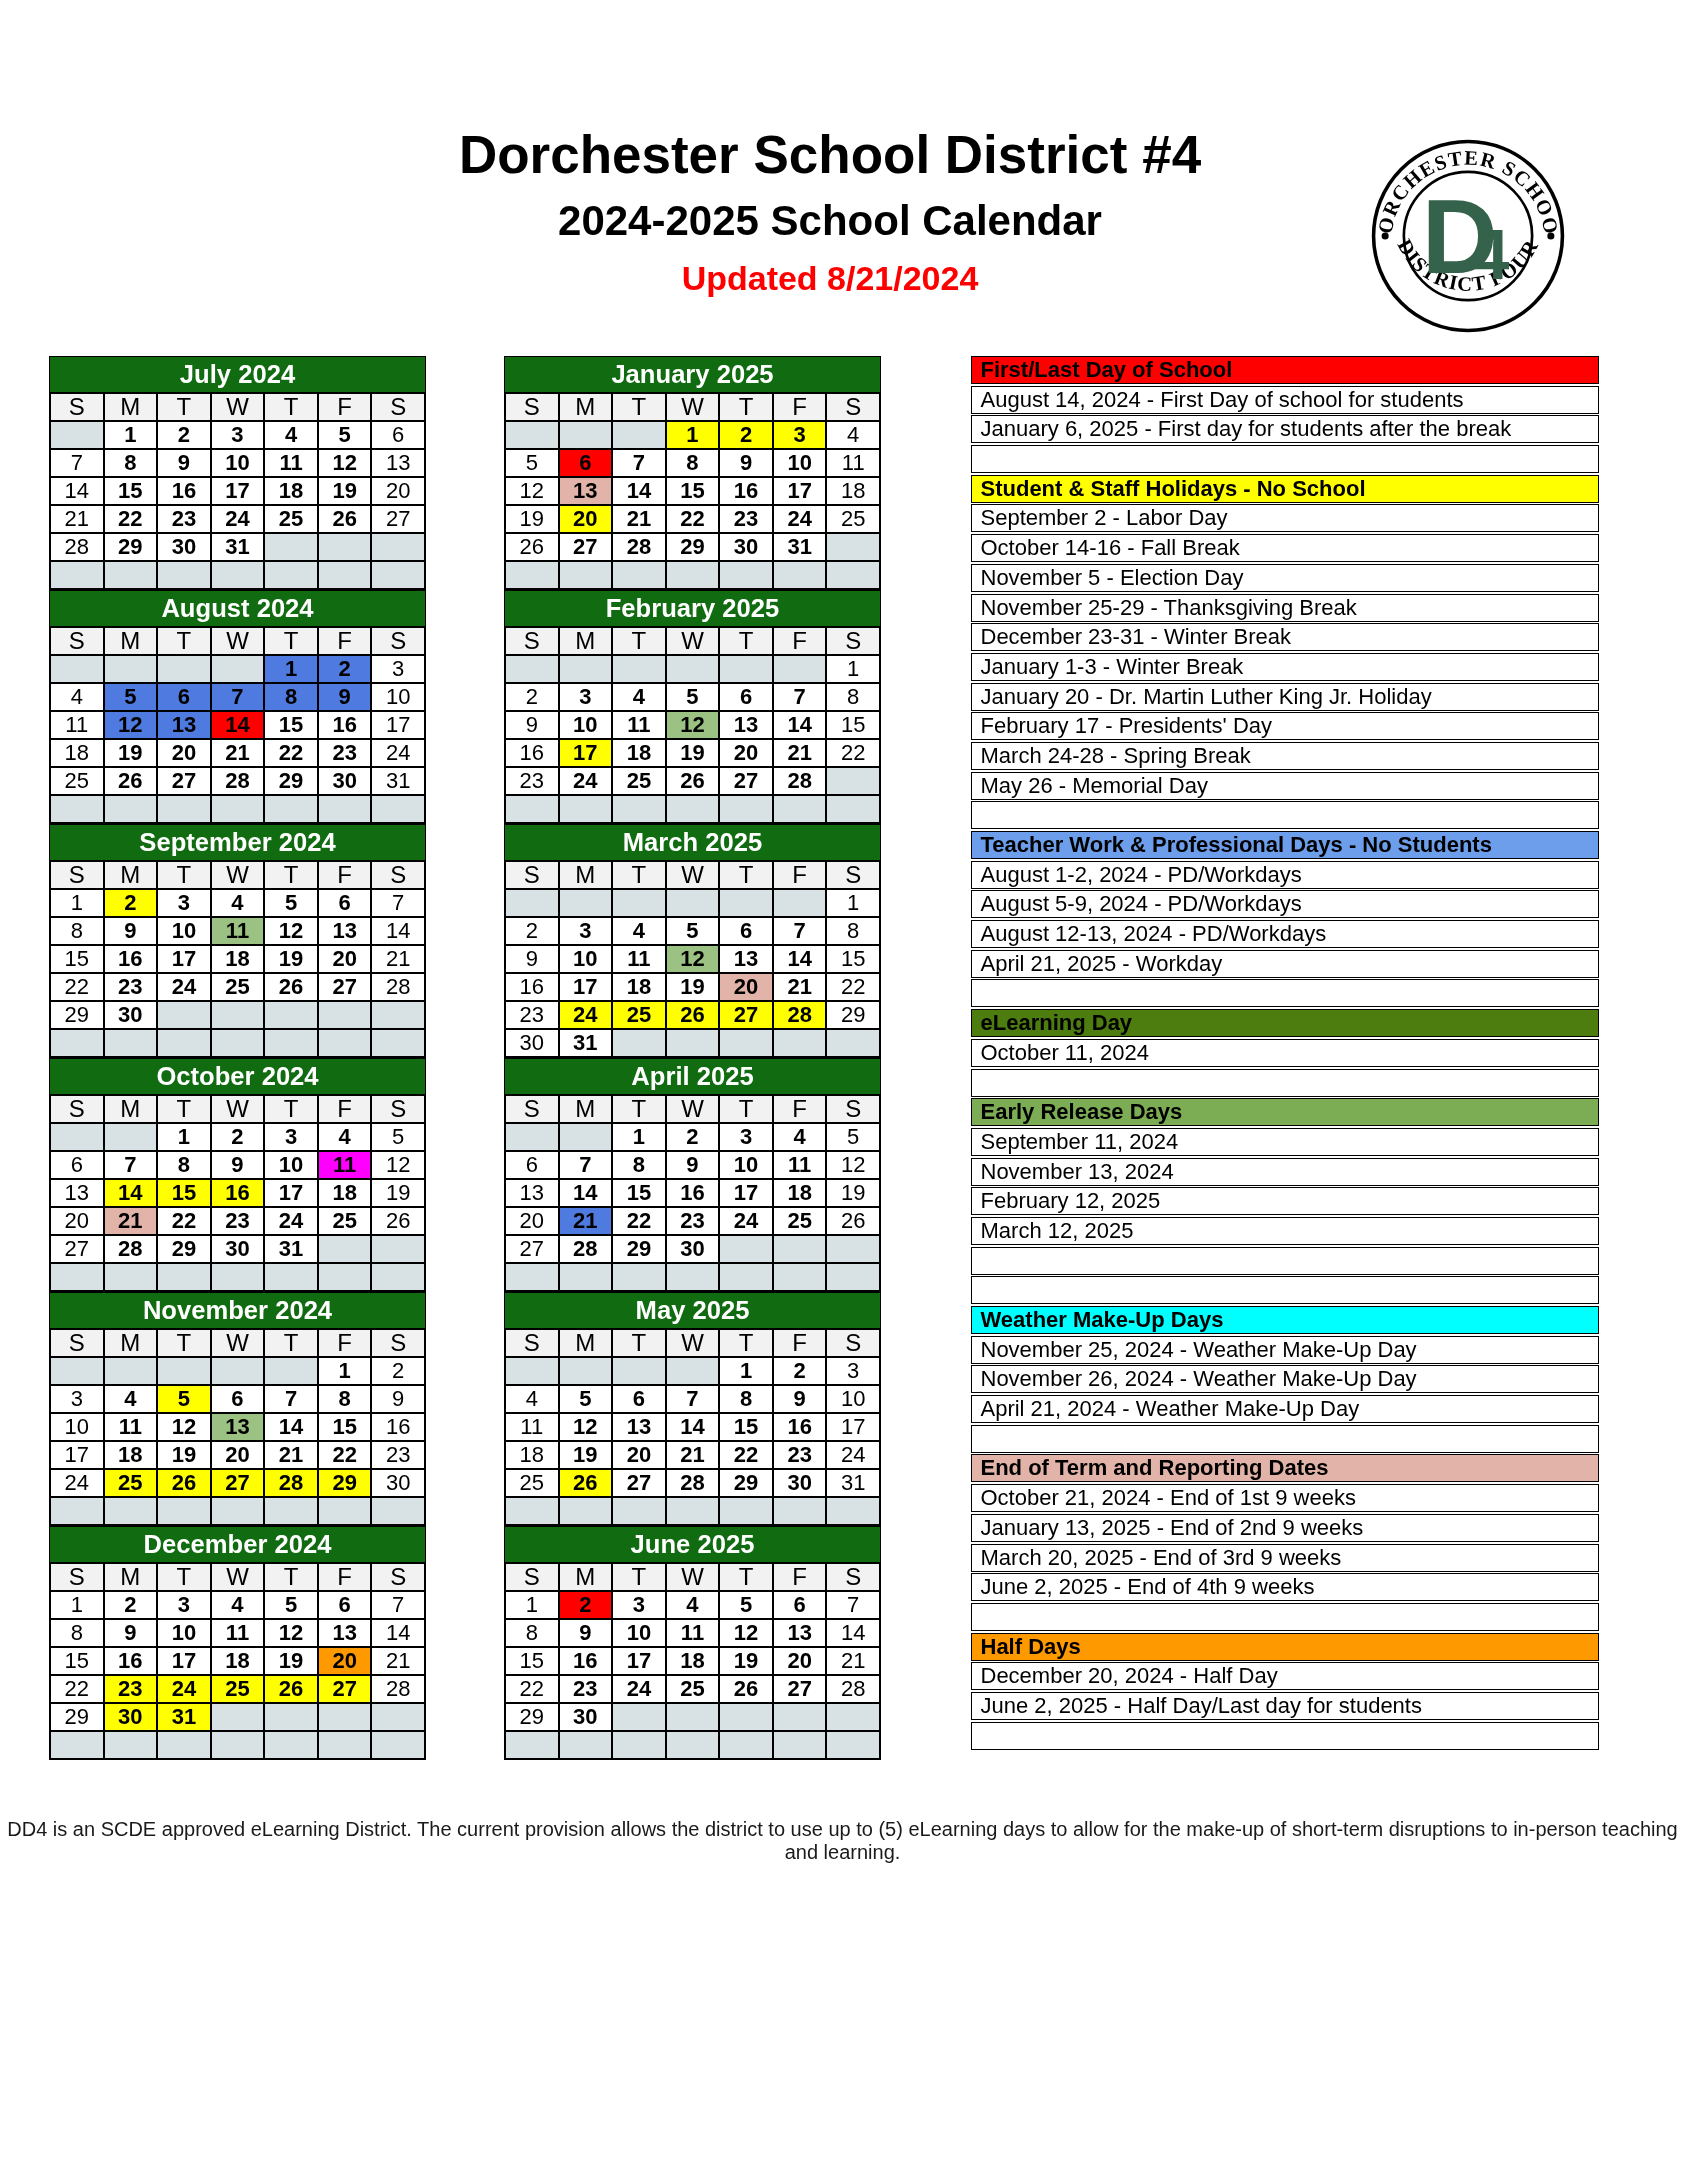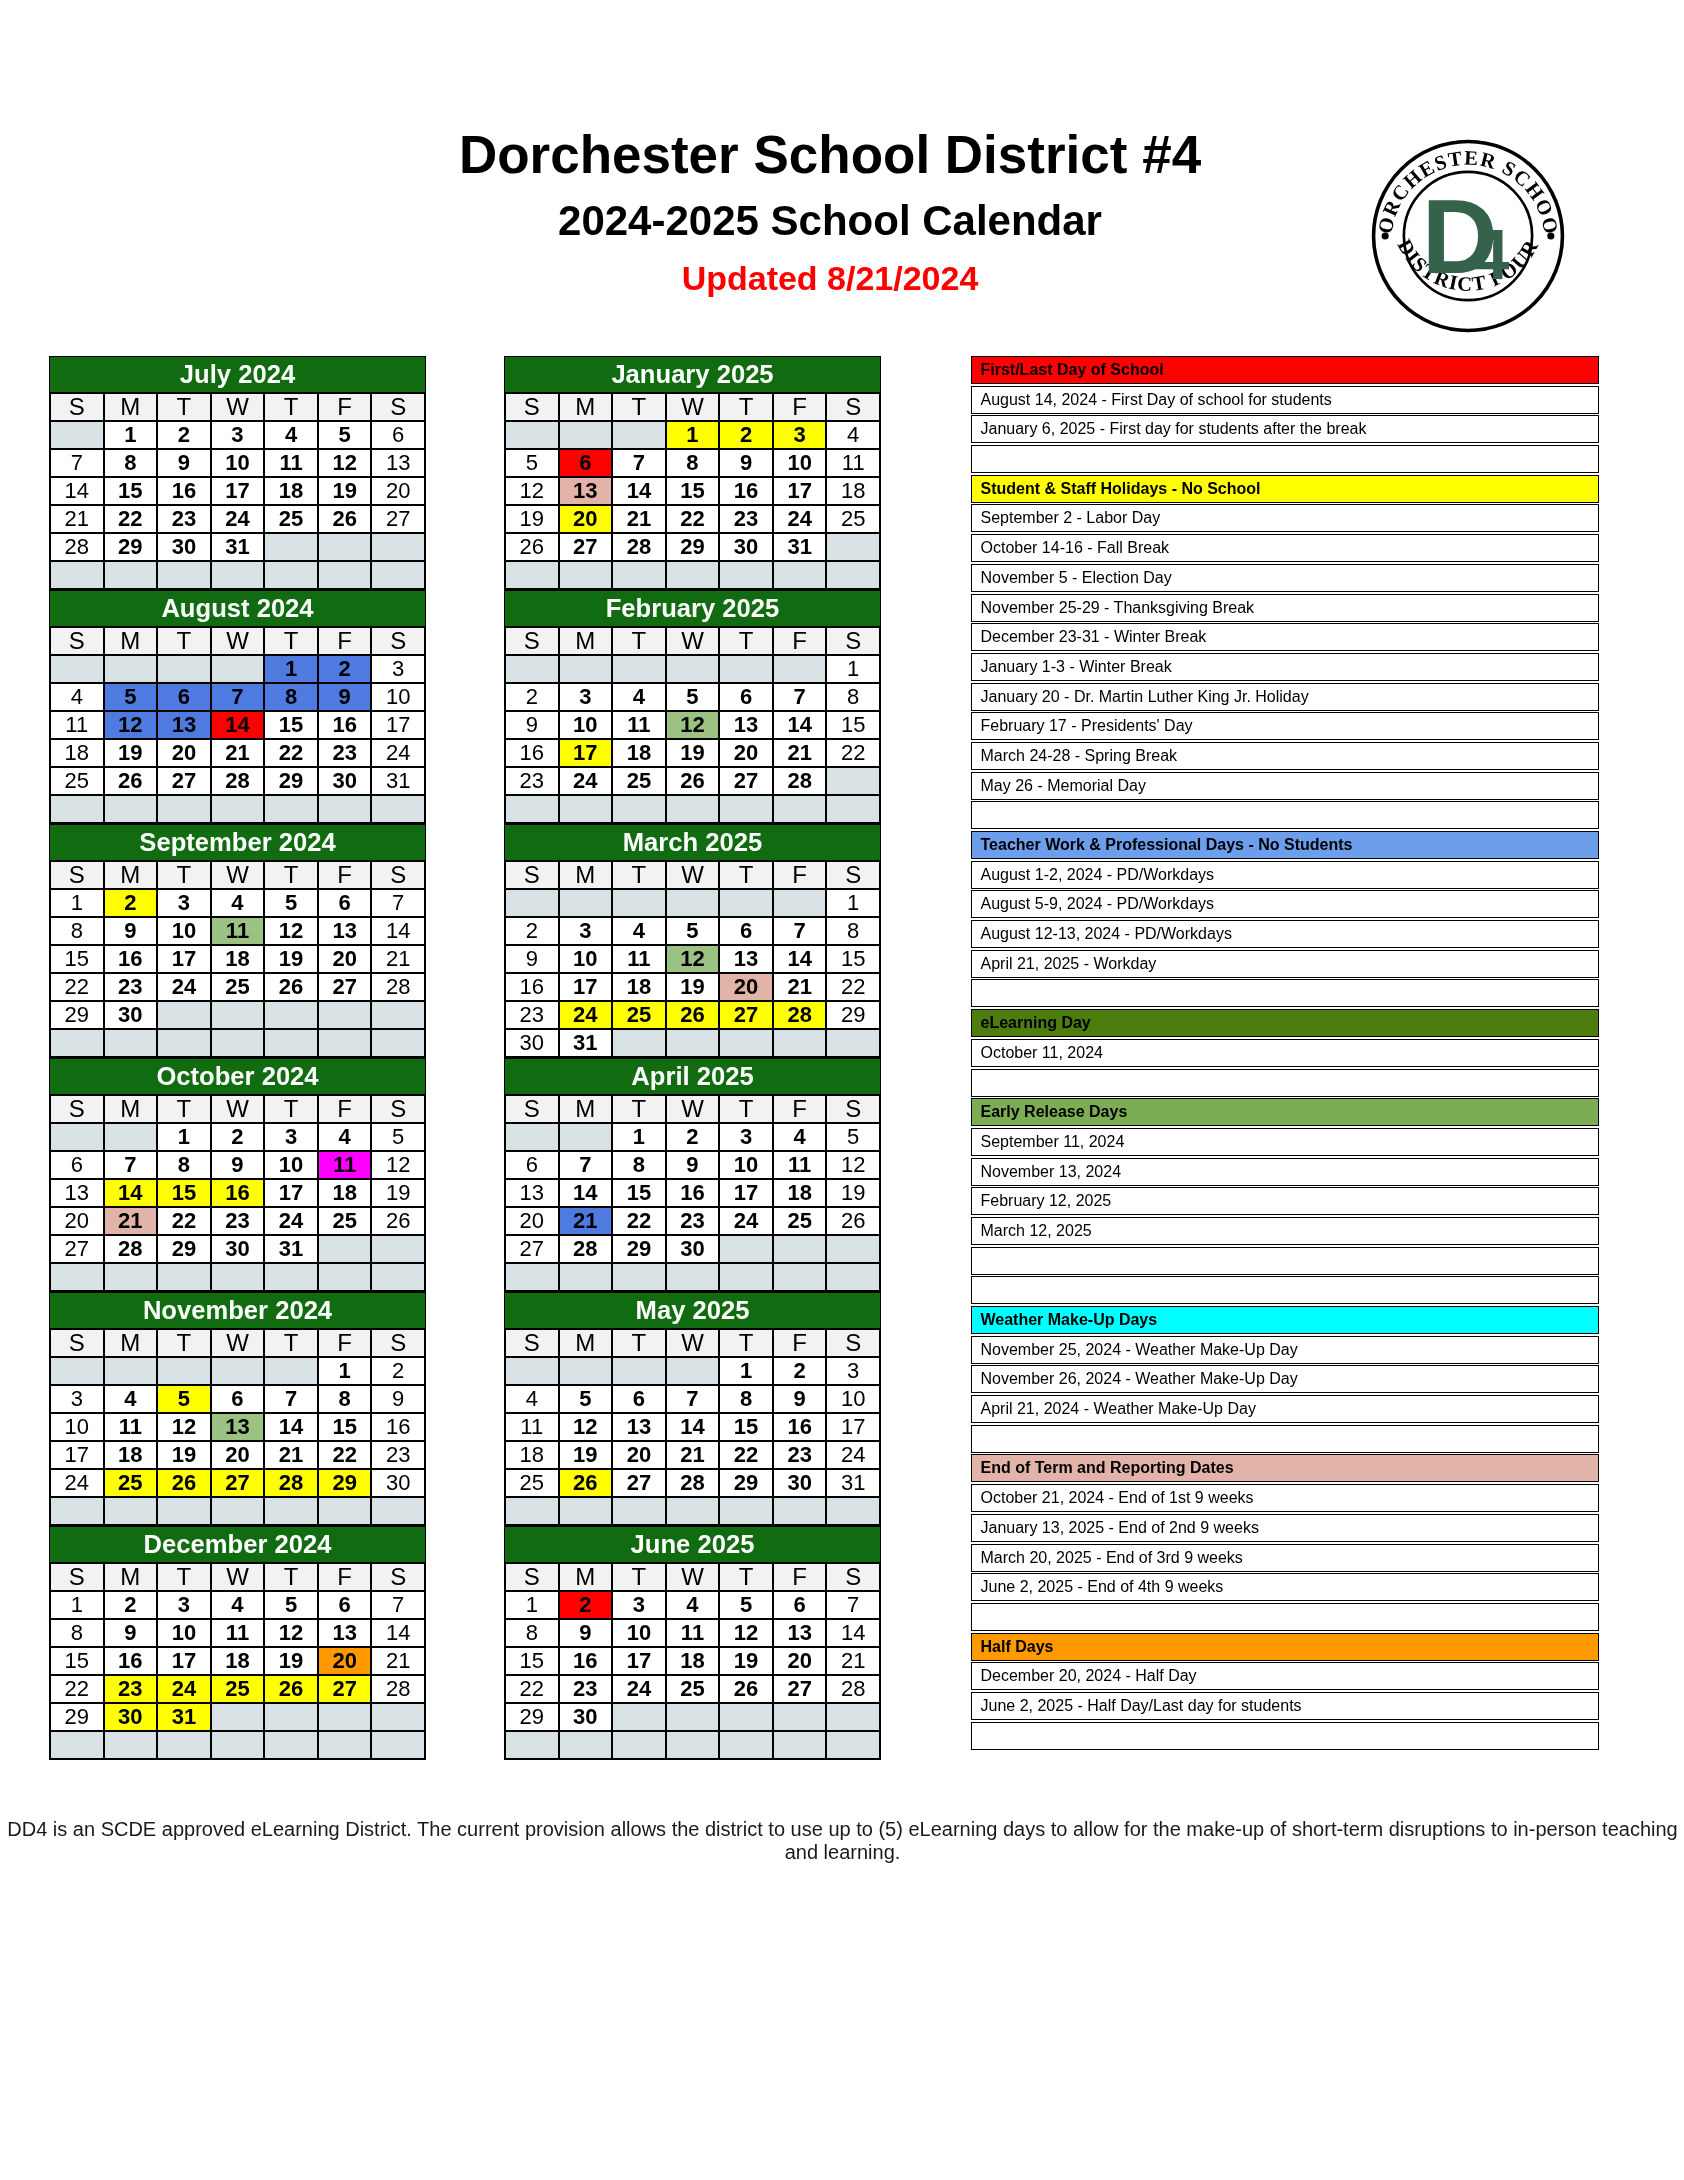--- a/index.html
+++ b/index.html
@@ -32,21 +32,21 @@
   }
   .dow { background: var(--dow-bg, #f2f2f2); font-size: 24px; font-weight: normal; }
   .day { font-weight: bold; }
   .day.weekend { font-weight: normal; }
   .empty { background: var(--empty-cell, #d8e2e4); }
 
   #legend { position: absolute; left: 971px; top: 356px; width: 628px; }
   .leg-row {
     border: 1.7px solid #000; height: 28px; margin-bottom: 1.7px;
     display: flex; align-items: center; padding: 0 8.5px;
-    font-size: 16px; background: #fff; white-space: nowrap; overflow: hidden;
+    font-size: 22px; background: #fff; white-space: nowrap; overflow: hidden;
   }
   .leg-header { font-weight: bold; }
 
   .footnote {
     position: absolute; top: 1818px; left: 0; width: 1685px;
     text-align: center; font-size: 20px; color: #1a1a1a;
   }
 </style>
 </head>
 <body>

